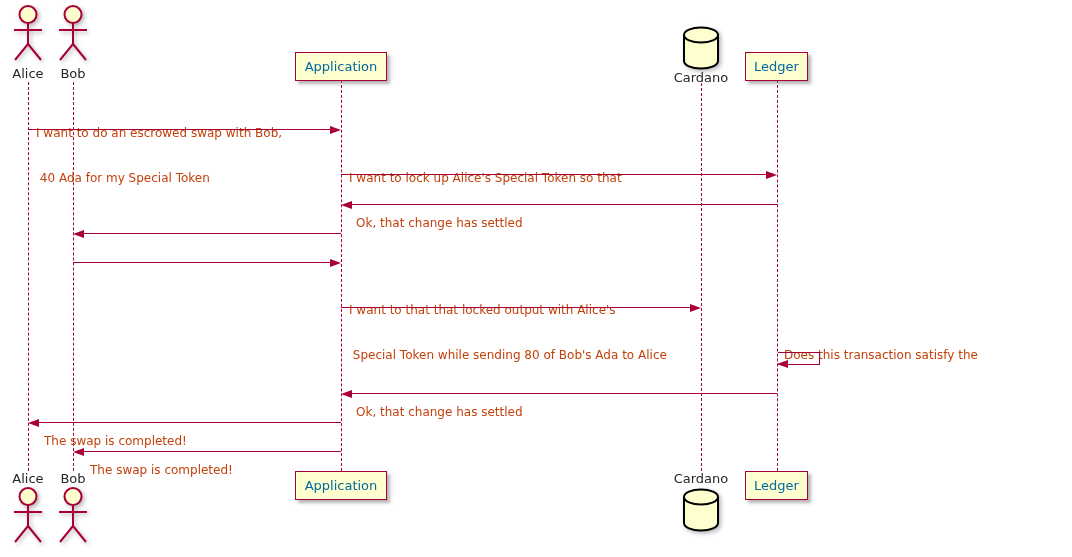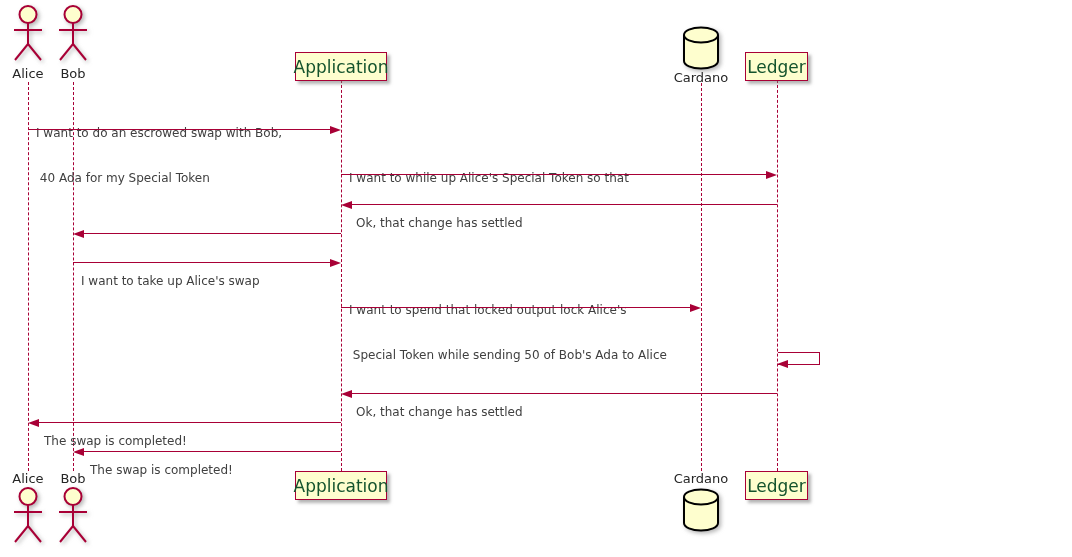--- a/index.html
+++ b/index.html
@@ -7,29 +7,29 @@
     position:relative;width:1072px;height:557px;background:#ffffff;overflow:hidden;
     font-family:"DejaVu Sans", sans-serif;color:#262626;text-decoration:underline;
   }
   
   .lifeline{position:absolute;width:0;border-left:1px dashed #A80036;}
   
   .pbox{
     position:absolute;background:#FEFECE;border:1.8px solid #A80036;
     box-shadow:3px 3px 3px rgba(120,120,120,0.55);
     display:flex;align-items:center;justify-content:center;
-    font-size:17px;color:#14532d;box-sizing:border-box;
+    font-size:13px;color:#0369a1;box-sizing:border-box;
   }
   
   .actor-label,.db-label{
     position:absolute;font-size:13px;text-align:center;color:#262626;white-space:nowrap;
   }
   .figure{position:absolute;filter:drop-shadow(2.5px 2.5px 2px rgba(120,120,120,0.55));}
   
-  .msg-text{position:absolute;font-size:12px;line-height:15px;white-space:pre;color:#404040;}
+  .msg-text{position:absolute;font-size:12px;line-height:15px;white-space:pre;color:#c2410c;}
   .mline{position:absolute;height:1.3px;background:#A80036;}
   .head-r{position:absolute;width:0;height:0;border-top:4px solid transparent;
           border-bottom:4px solid transparent;border-left:11px solid #A80036;}
   .head-l{position:absolute;width:0;height:0;border-top:4px solid transparent;
           border-bottom:4px solid transparent;border-right:11px solid #A80036;}
   .selfloop{position:absolute;border:1.3px solid #A80036;border-left:none;box-sizing:border-box;}
 </style>
 </head>
 <body>
 
@@ -96,48 +96,46 @@
   <div class="pbox" style="left:745px;top:471px;width:63px;height:29px">Ledger</div>
 
   <div class="msg-text" style="left:36px;top:96px">
     <div>I want to do an escrowed swap with Bob,</div>
     <div> 40 Ada for my Special Token</div>
   </div>
   <div class="mline" style="left:28px;top:129px;width:303px"></div>
   <div class="head-r" style="left:330px;top:126px"></div>
 
   <div class="msg-text" style="left:349px;top:141px">
-    <div>I want to while up Alice's Special Token so that</div>
+    <div>I want to lock up Alice's Special Token so that</div>
   </div>
   <div class="mline" style="left:341px;top:174px;width:426px"></div>
   <div class="head-r" style="left:766px;top:171px"></div>
 
   <div class="msg-text" style="left:356px;top:186px">
     <div>Ok, that change has settled</div>
   </div>
   <div class="mline" style="left:351px;top:204px;width:426px"></div>
   <div class="head-l" style="left:341px;top:201px"></div>
 
   <div class="mline" style="left:83px;top:233px;width:258px"></div>
   <div class="head-l" style="left:73px;top:230px"></div>
 
-  <div class="msg-text" style="left:81px;top:244px">
-    <div>I want to take up Alice's swap</div>
-  </div>
   <div class="mline" style="left:73px;top:262px;width:258px"></div>
   <div class="head-r" style="left:330px;top:259px"></div>
 
   <div class="msg-text" style="left:349px;top:273px">
-    <div>I want to spend that locked output lock Alice's</div>
-    <div> Special Token while sending 50 of Bob's Ada to Alice</div>
+    <div>I want to that that locked output with Alice's</div>
+    <div> Special Token while sending 80 of Bob's Ada to Alice</div>
   </div>
   <div class="mline" style="left:341px;top:307px;width:350px"></div>
   <div class="head-r" style="left:690px;top:304px"></div>
 
   <div class="msg-text" style="left:784px;top:318px">
+    <div>Does this transaction satisfy the</div>
   </div>
   <div class="selfloop" style="left:778px;top:352px;width:42px;height:13px"></div>
   <div class="head-l" style="left:777px;top:360px"></div>
 
   <div class="msg-text" style="left:356px;top:375px">
     <div>Ok, that change has settled</div>
   </div>
   <div class="mline" style="left:351px;top:393px;width:426px"></div>
   <div class="head-l" style="left:341px;top:390px"></div>
 

